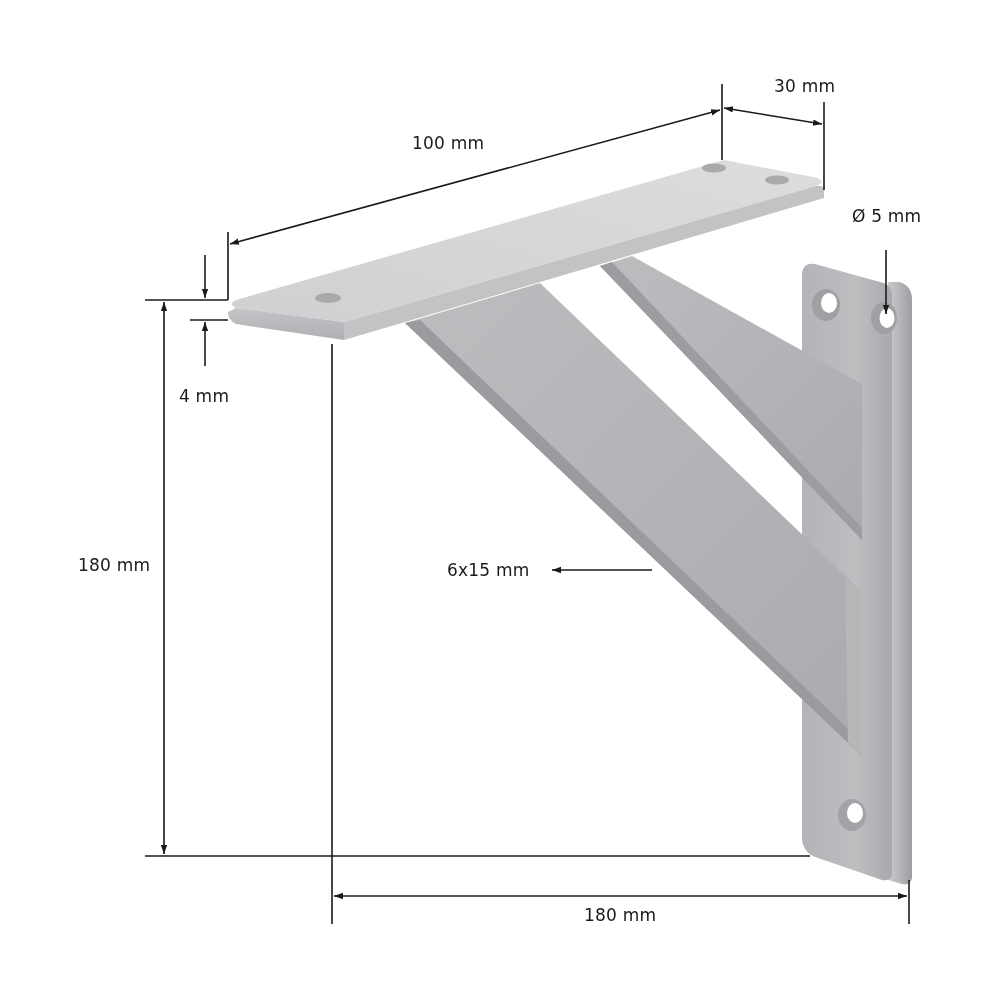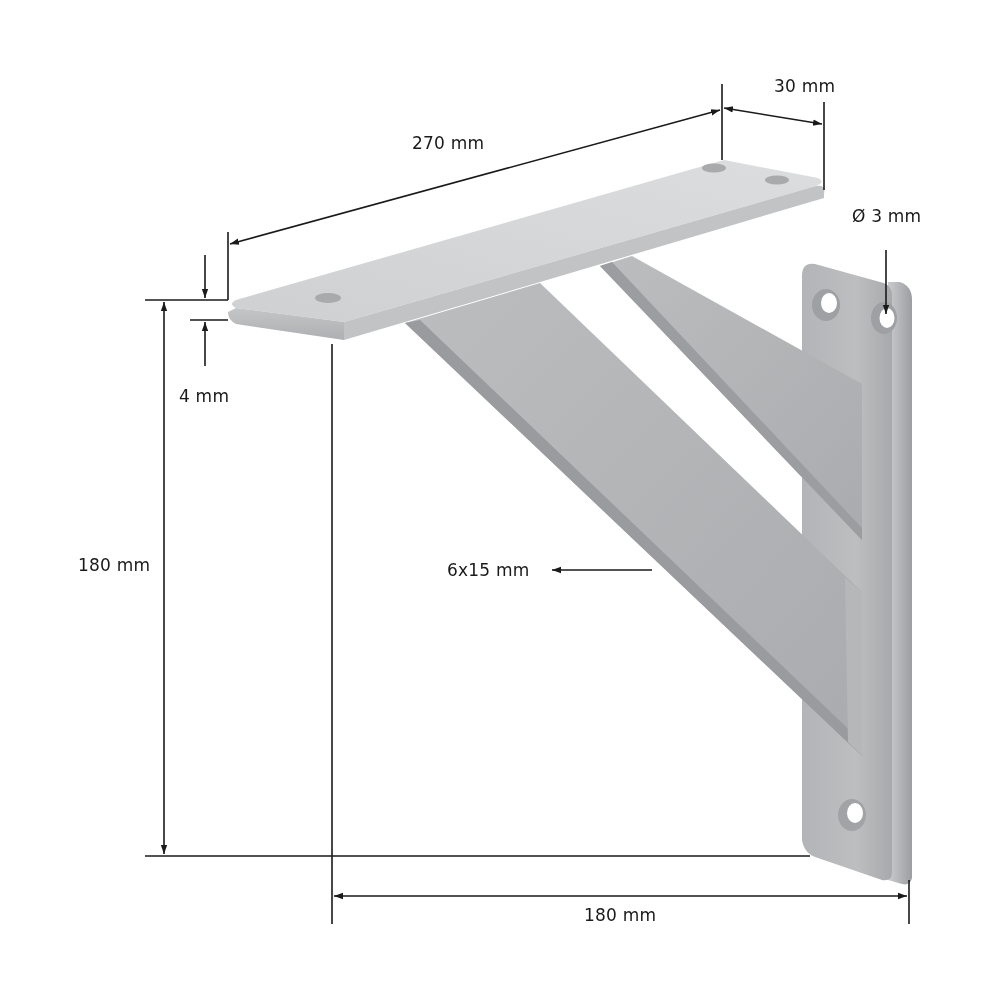--- a/index.html
+++ b/index.html
@@ -112,20 +112,20 @@
 
       <line x1="332" y1="344" x2="332" y2="924"></line>
       <line x1="909" y1="880" x2="909" y2="924"></line>
       <line x1="334" y1="896" x2="907" y2="896" marker-start="url(#arr)" marker-end="url(#arr)"></line>
 
       <line x1="652" y1="570" x2="552" y2="570" marker-end="url(#arr)"></line>
     </g>
   </svg>
 
   
-  <div class="dim-label" style="left:412px; top:135px;">270 mm</div>
+  <div class="dim-label" style="left:412px; top:135px;">100 mm</div>
   <div class="dim-label" style="left:744px; top:78px;margin-left:30px;">30 mm</div>
-  <div class="dim-label" style="left:852px; top:208px;">Ø 3 mm</div>
+  <div class="dim-label" style="left:852px; top:208px;">Ø 5 mm</div>
   <div class="dim-label" style="left:179px; top:373px;margin-top:15px;">4 mm</div>
   <div class="dim-label" style="left:78px; top:557px;">180 mm</div>
   <div class="dim-label" style="left:447px; top:562px;text-align:right;">6x15 mm</div>
   <div class="dim-label" style="left:584px; top:907px;">180 mm</div>
 </div>
 
 </body></html>

